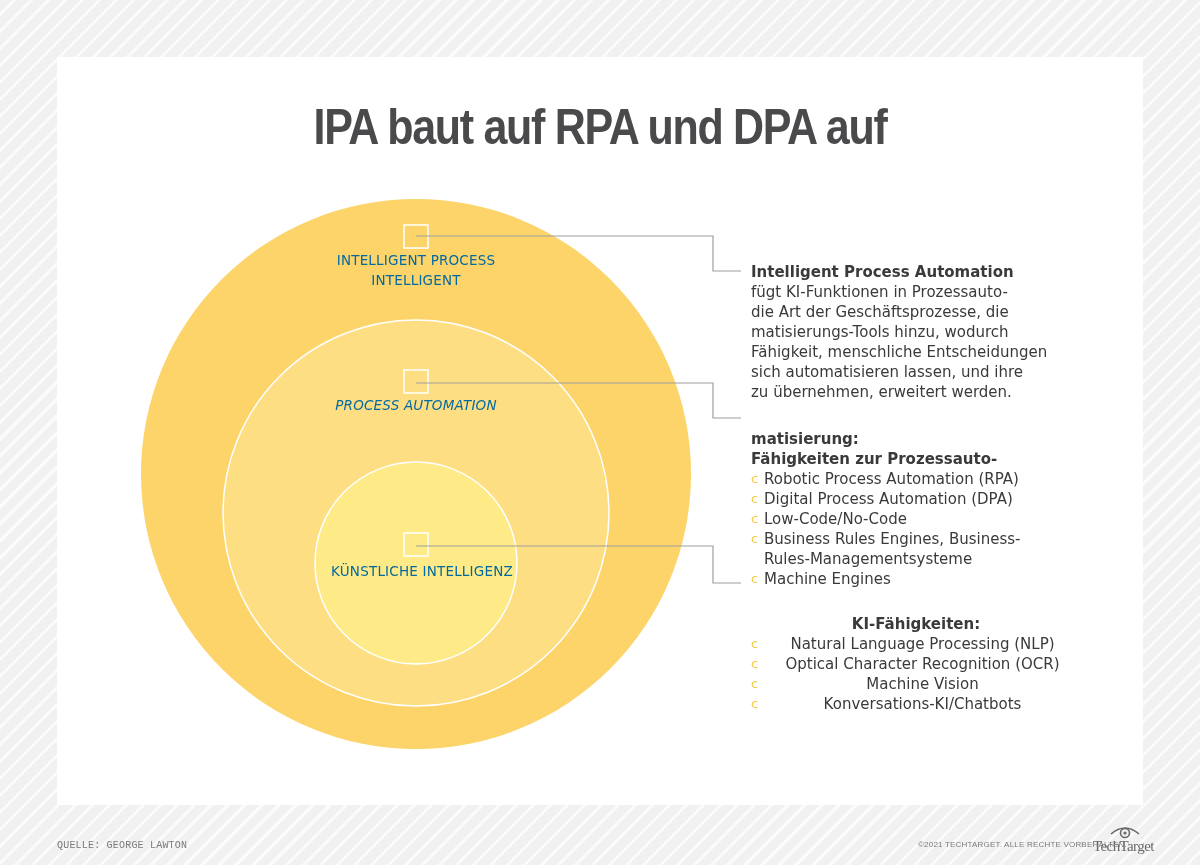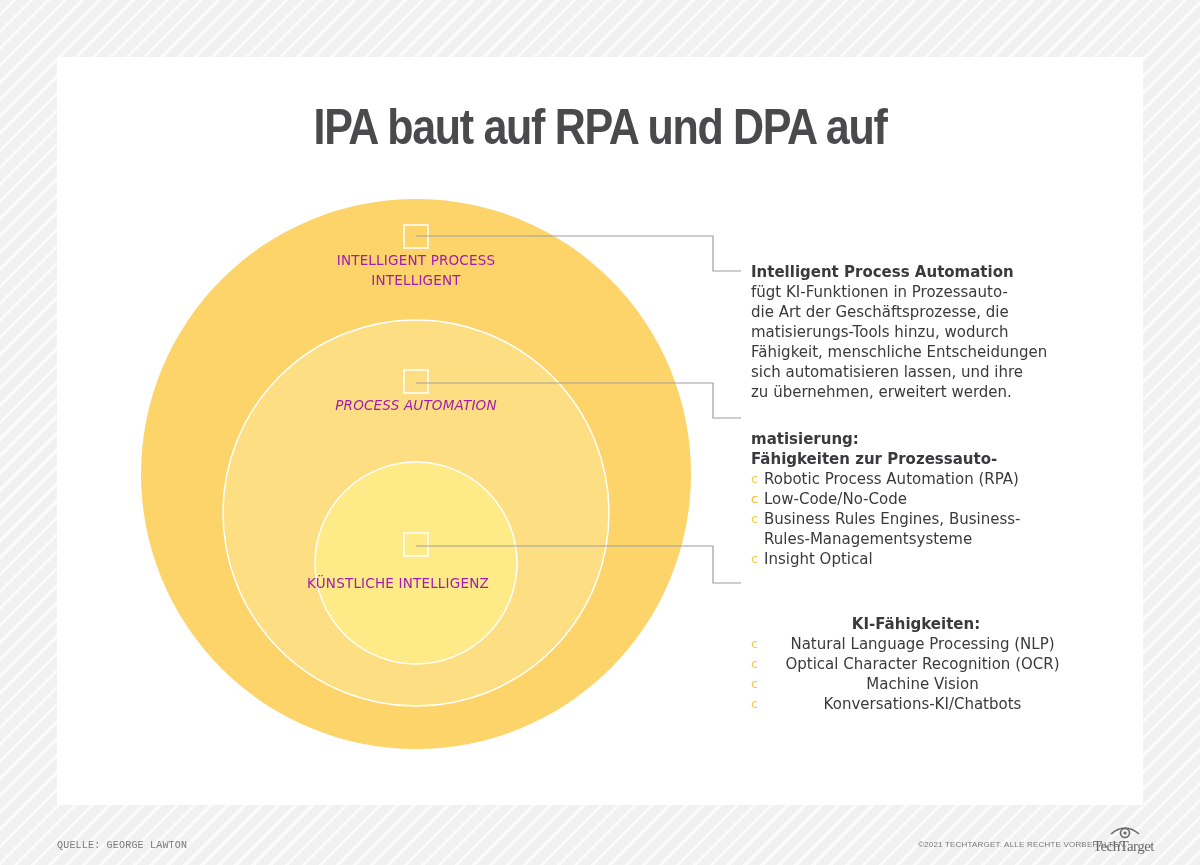--- a/index.html
+++ b/index.html
@@ -14,21 +14,21 @@
     background: #ffffff;
   }
   .title {
     position: absolute; left: 0; top: 98px; width: 1200px; text-align: center;
     font-family: "Liberation Sans", sans-serif; font-weight: bold;
     font-size: 50px; color: #4a4a4c; letter-spacing: -1.5px;
     transform: scaleX(0.86); transform-origin: center;
   }
   svg.diagram { position: absolute; left: 0; top: 0; }
   .circle-label {
-    position: absolute; text-align: center; color: #a21caf;
+    position: absolute; text-align: center; color: #0369a1;
     font-family: "DejaVu Sans", sans-serif; font-size: 13.5px; line-height: 20px;
     letter-spacing: 0.2px;
   }
   .desc {
     position: absolute; color: #3a3a3c; font-family: "DejaVu Sans", sans-serif;
     font-size: 15px; line-height: 20px;
   }
   .desc .head { font-weight: bold; }
   .list { margin: 0; padding: 0; list-style: none; }
   .list li { position: relative; padding-left: 13px; }
@@ -71,41 +71,41 @@
   <polyline points="416,236 713,236 713,271 741,271" fill="none" stroke="#9e9e9e" stroke-width="1.2"></polyline>
   <polyline points="416,383 713,383 713,418 741,418" fill="none" stroke="#9e9e9e" stroke-width="1.2"></polyline>
   <polyline points="416,546 713,546 713,583 741,583" fill="none" stroke="#9e9e9e" stroke-width="1.2"></polyline>
 </svg>
 
 <div class="circle-label" style="left:316px; top:250px; width:200px;">
   <div>INTELLIGENT PROCESS</div>
   <div>INTELLIGENT</div>
 </div>
 <div class="circle-label" style="left:301px; top:395px; width:230px;font-style:italic;">PROCESS AUTOMATION</div>
-<div class="circle-label" style="left:283px; top:561px; width:230px;margin-top:12px;">KÜNSTLICHE INTELLIGENZ</div>
+<div class="circle-label" style="left:307px; top:561px; width:230px;">KÜNSTLICHE INTELLIGENZ</div>
 
 <div class="desc" style="left:751px; top:262px; width:330px;">
   <div class="head">Intelligent Process Automation</div>
   <div>fügt KI-Funktionen in Prozessauto-</div>
   <div>die Art der Geschäftsprozesse, die</div>
   <div>matisierungs-Tools hinzu, wodurch</div>
   <div>Fähigkeit, menschliche Entscheidungen</div>
   <div>sich automatisieren lassen, und ihre</div>
   <div>zu übernehmen, erweitert werden.</div>
 </div>
 
 <div class="desc" style="left:751px; top:429px; width:330px;">
   <div class="head">matisierung:</div>
   <div class="head">Fähigkeiten zur Prozessauto-</div>
   <ul class="list">
     <li><span class="bullet">c</span><span>Robotic Process Automation (RPA)</span></li>
-    <li><span class="bullet">c</span></li>
+    <li><span class="bullet">c</span><span>Digital Process Automation (DPA)</span></li>
     <li><span class="bullet">c</span><span>Low-Code/No-Code</span></li>
     <li><span class="bullet">c</span><span>Business Rules Engines, Business-</span><br><span>Rules-Managementsysteme</span></li>
-    <li><span class="bullet">c</span><span>Insight Optical</span></li>
+    <li><span class="bullet">c</span><span>Machine Engines</span></li>
   </ul>
 </div>
 
 <div class="desc" style="left:751px; top:614px; width:330px;text-align:center;">
   <div class="head">KI-Fähigkeiten:</div>
   <ul class="list">
     <li><span class="bullet">c</span><span>Natural Language Processing (NLP)</span></li>
     <li><span class="bullet">c</span><span>Optical Character Recognition (OCR)</span></li>
     <li><span class="bullet">c</span><span>Machine Vision</span></li>
     <li><span class="bullet">c</span><span>Konversations-KI/Chatbots</span></li>

